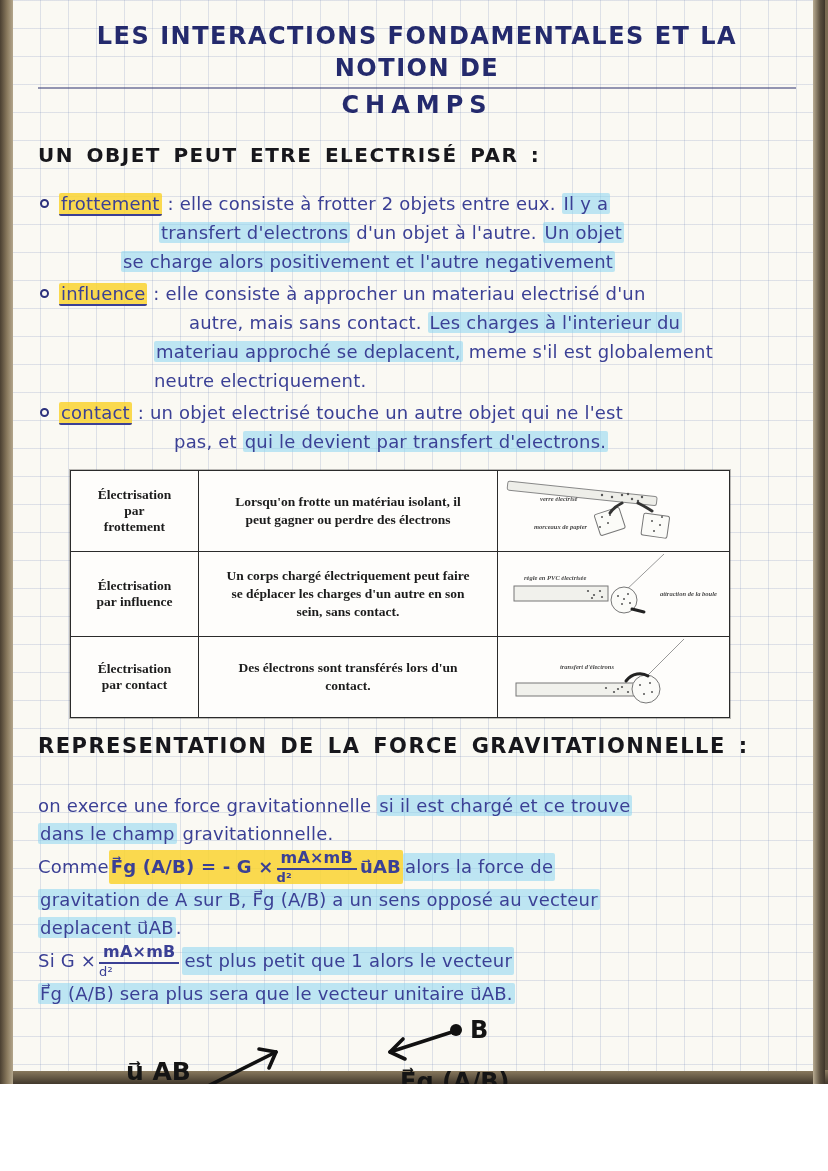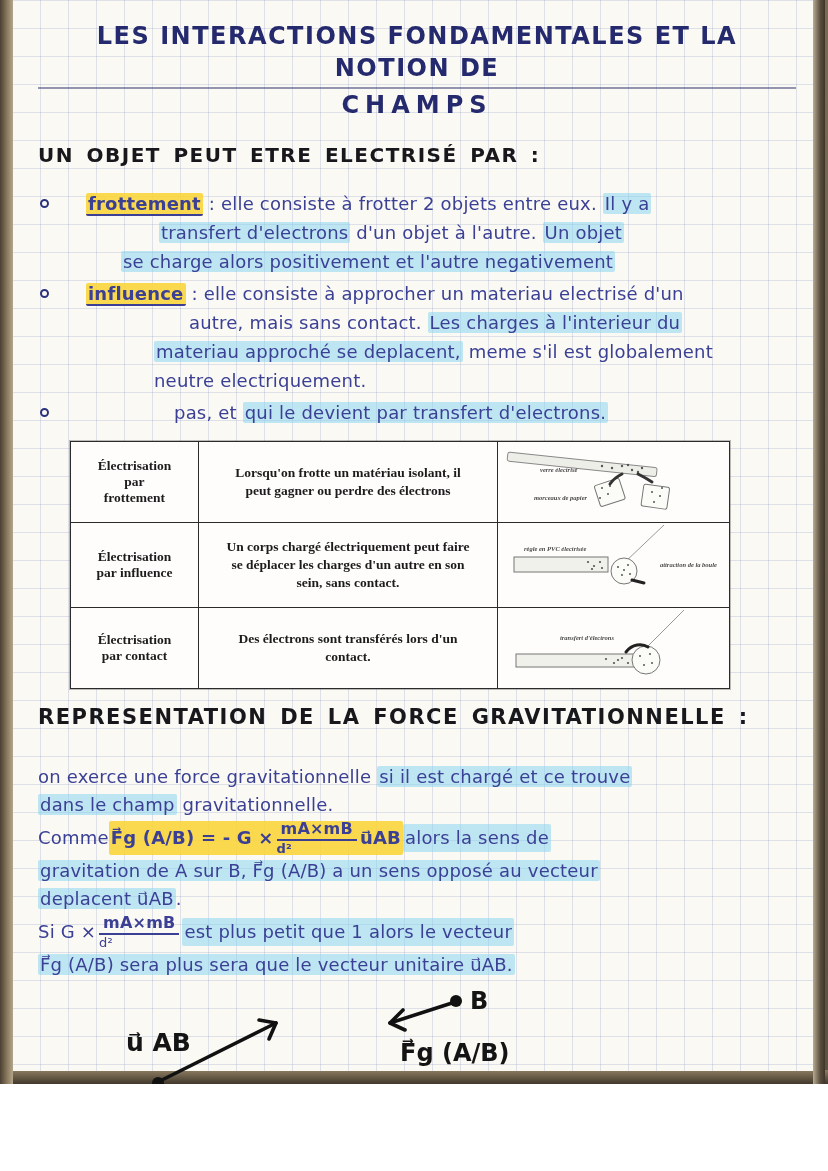--- a/index.html
+++ b/index.html
@@ -51,21 +51,21 @@
     letter-spacing:1.5px; word-spacing:4px;
   }
   .h1 { margin-top:22px; }
   .h2 { margin-top:16px; font-size:21px; }
 
   
   .hw { color:#3b4095; font-size:18px; line-height:29px; letter-spacing:0.2px; }
   .hw-line { white-space:nowrap; }
   .hl-y { background:rgba(249,211,48,0.85); padding:0 2px; border-radius:2px; }
   .hl-b { background:rgba(138,213,240,0.55); padding:0 2px; border-radius:2px; }
-  .term { border-bottom:2px solid #3b4095; font-weight:bold;margin-left:27px; }
+  .term { border-bottom:2px solid #3b4095; font-weight:normal; }
 
   .bullets { margin-top:22px; }
   .bullet { display:flex; margin-bottom:3px; }
   .bullet .dot {
     flex:0 0 9px; width:9px; height:9px; border:2.5px solid #2c317c;
     border-radius:50%; margin:10px 10px 0 2px;
   }
   .ind-a { padding-left:100px; }
   .ind-b { padding-left:62px; }
   .ind-c { padding-left:130px; }
@@ -137,20 +137,21 @@
             <div class="hw-line"><span class="term hl-y">influence</span><span> : </span><span>elle consiste à approcher un materiau electrisé d'un</span></div>
             <div class="hw-line ind-c"><span>autre, mais sans contact. </span><span class="hl-b">Les charges à l'interieur du</span></div>
             <div class="hw-line ind-d"><span class="hl-b">materiau approché se deplacent,</span><span> meme s'il est globalement</span></div>
             <div class="hw-line ind-d"><span>neutre electriquement.</span></div>
           </div>
         </div>
 
         <div class="bullet">
           <span class="dot"></span>
           <div class="bullet-body">
+            <div class="hw-line"><span class="term hl-y">contact</span><span> : </span><span>un objet electrisé touche un autre objet qui ne l'est</span></div>
             <div class="hw-line ind-e"><span>pas, et </span><span class="hl-b">qui le devient par transfert d'electrons.</span></div>
           </div>
         </div>
       </div>
 
       
       <table class="tbl">
         <tbody>
           <tr>
             <td class="lbl">Électrisation par frottement</td>
@@ -254,21 +255,21 @@
         <div class="fline">
           <span>Comme </span>
           <span class="hl-y" style="display:inline-flex;align-items:center;font-weight:bold;">
             <span>F⃗g (A/B) = - G ×</span>
             <span class="frac">
                 <span class="num">mA×mB</span>
                 <span class="den">d²</span>
               </span>
             <span>u⃗AB</span>
           </span>
-          <span class="hl-b"> alors la sens de</span>
+          <span class="hl-b"> alors la force de</span>
         </div>
 
         <div class="hw-line"><span class="hl-b">gravitation de A sur B, F⃗g (A/B) a un sens opposé au vecteur</span></div>
         <div class="hw-line"><span class="hl-b">deplacent u⃗AB</span><span>.</span></div>
 
         <div class="fline">
           <span>Si G ×</span>
           <span class="frac">
               <span class="num">mA×mB</span>
               <span class="den">d²</span>

